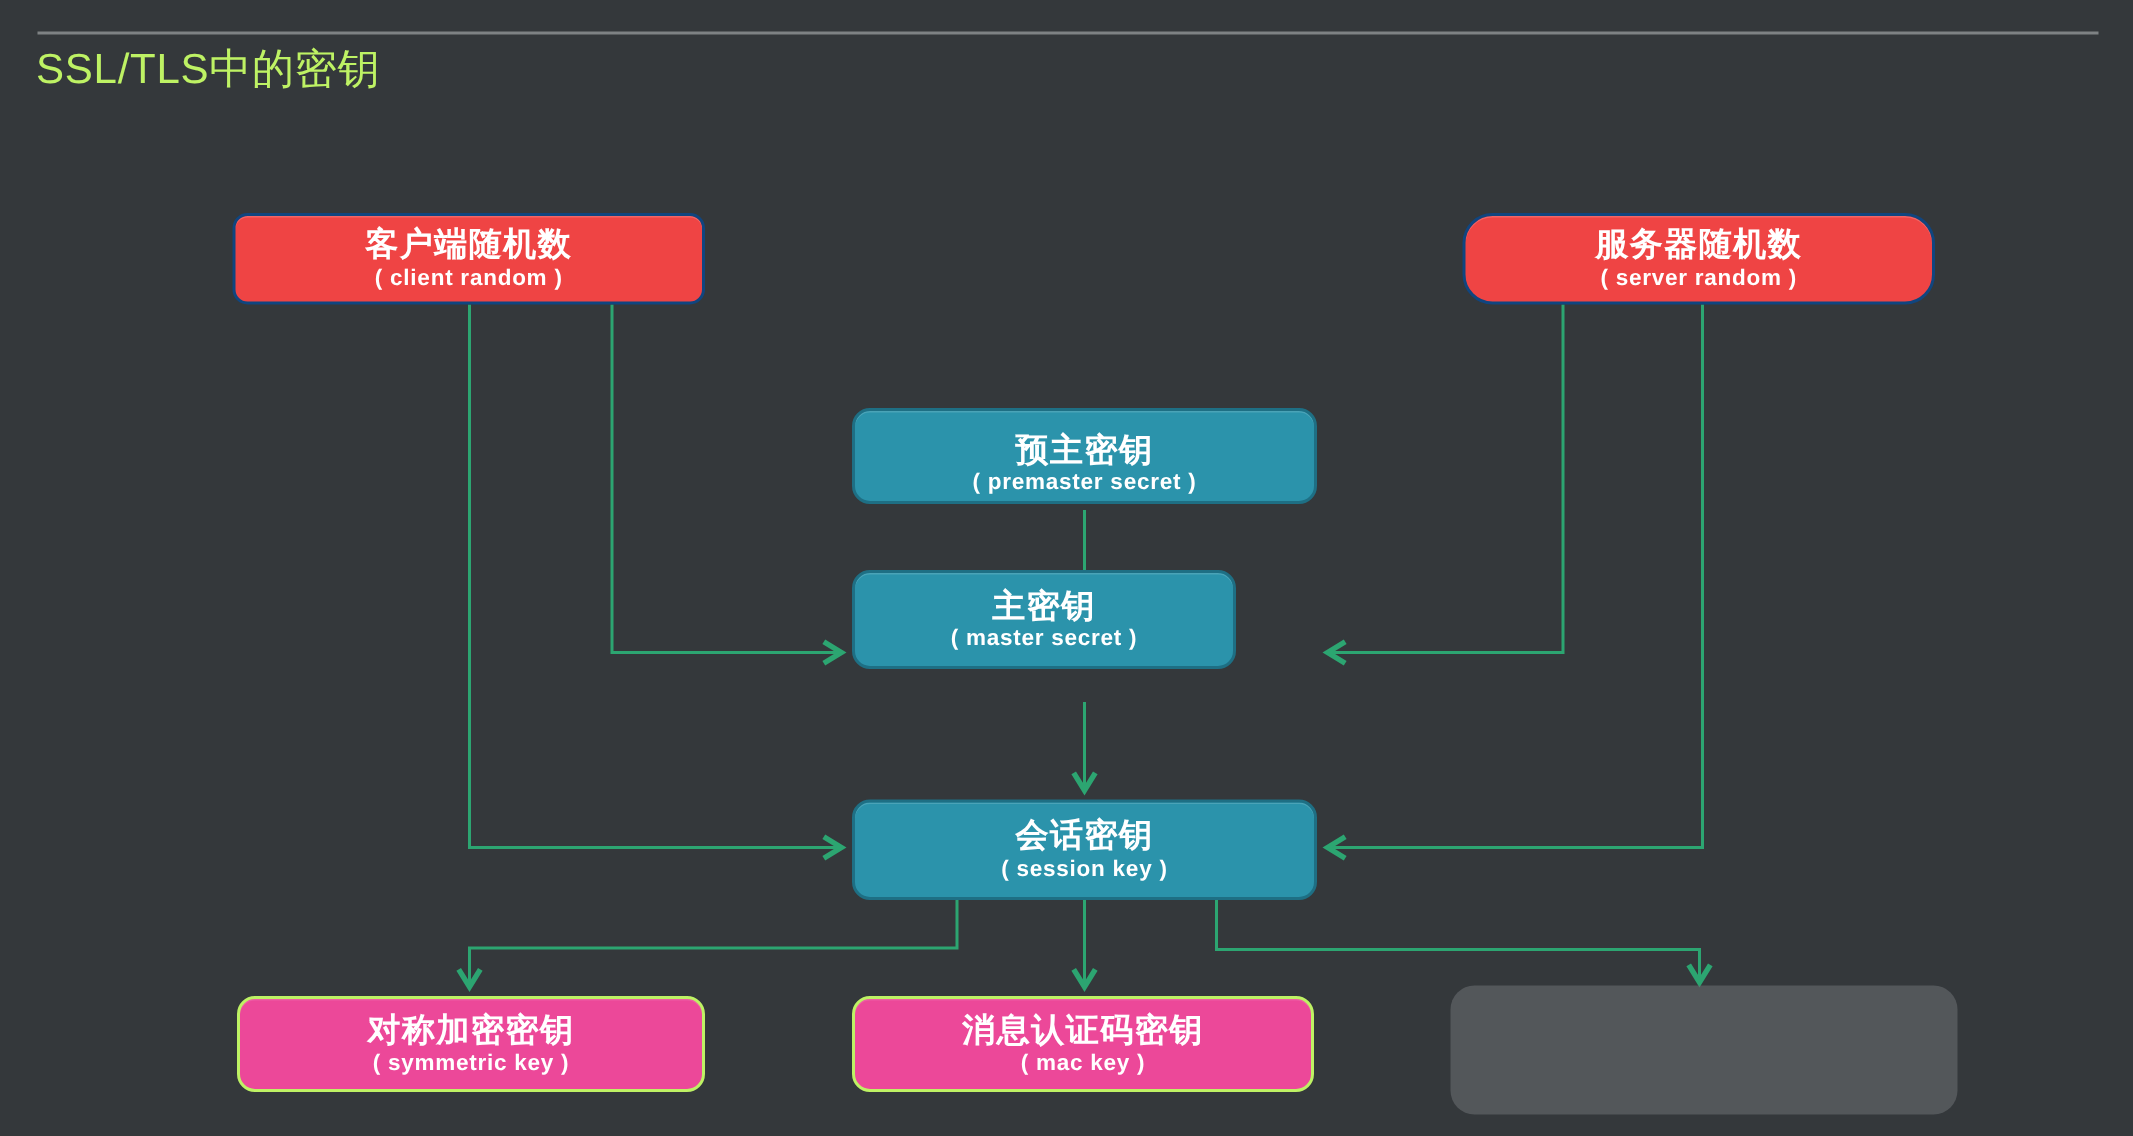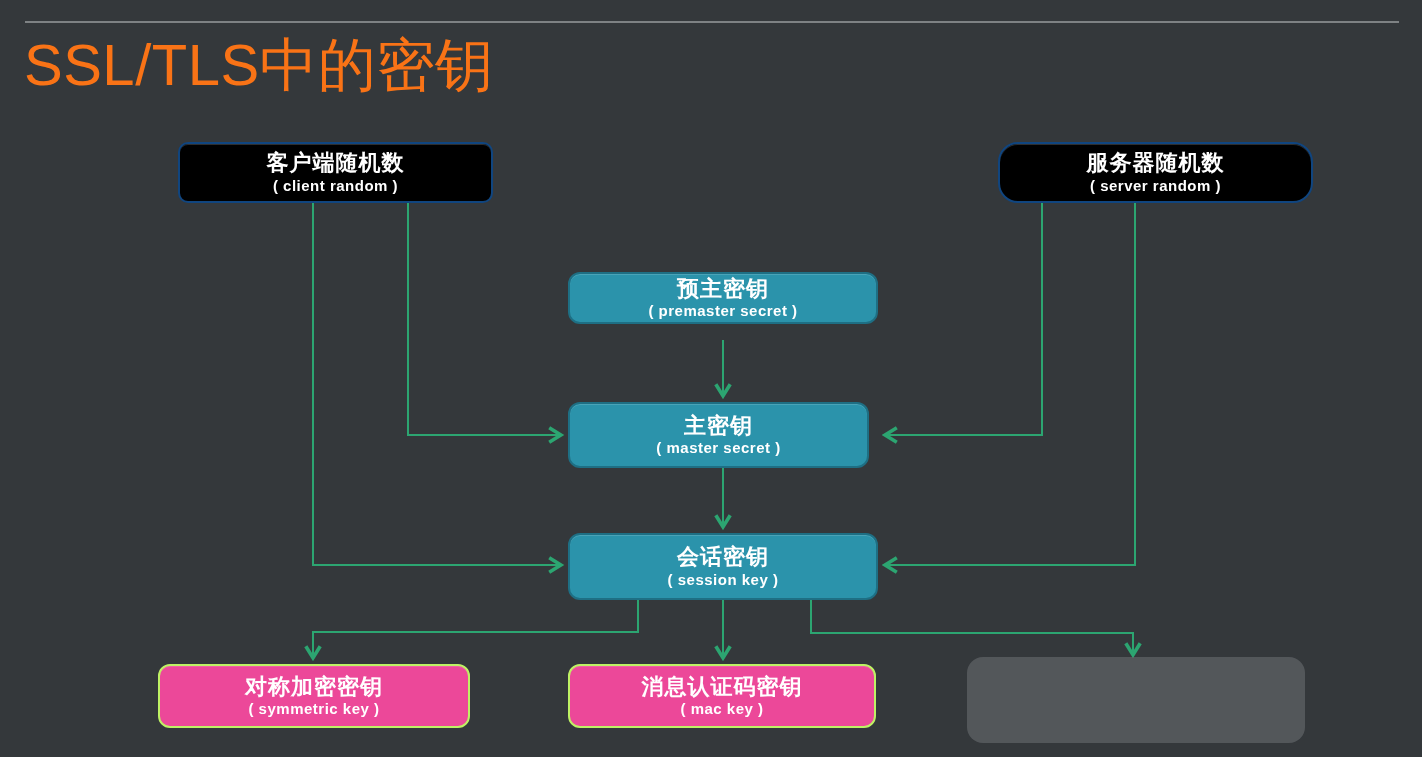--- a/index.html
+++ b/index.html
@@ -21,24 +21,24 @@
     width: 1374px;
     height: 2px;
     background: #7e8284;
   }
 
   .page-title {
     position: absolute;
     left: 24px;
     top: 27px;
     margin: 0;
-    font-size: 58px;
+    font-size: 28px;
     font-weight: 500;
     letter-spacing: 0.5px;
-    color: #f97316;
+    color: #bef264;
     white-space: nowrap;
   }
 
   .connectors {
     position: absolute;
     inset: 0;
     width: 1422px;
     height: 757px;
   }
   .connectors path { fill: none; stroke: #2ca571; stroke-width: 2; }
@@ -51,44 +51,43 @@
     justify-content: center;
     text-align: center;
     color: #ffffff;
     line-height: 1.25;
     padding: 2px 6px;
   }
   .node .zh { font-size: 22px; font-weight: bold; letter-spacing: 1px; }
   .node .en { font-size: 15px; font-weight: bold; letter-spacing: 0.5px; }
 
   .node-blue {
-    background: #000000;
+    background: #ef4444;
     border: 2px solid #10457f;
     border-radius: 10px;
     box-shadow: inset 0 1px 0 rgba(255,255,255,0.18);
-    margin-left: 23px;
   }
   .node-teal {
     background: #2b93ab;
     border: 2px solid #1e6f84;
     border-radius: 12px;
     box-shadow: inset 0 1px 0 rgba(255,255,255,0.15);
   }
   .node-green {
     background: #ec4899;
     border: 2px solid #bef264;
     border-radius: 12px;
     box-shadow: inset 0 1px 0 rgba(255,255,255,0.12);
   }
 
   
   .n-client    { left: 155px; top: 142px; width: 315px; height: 61px; }
   .n-server    { left: 975px; top: 142px; width: 315px; height: 61px; border-radius: 20px; }
-  .n-premaster { left: 568px; top: 272px; width: 310px; height: 52px; }
-  .n-master    { left: 568px; top: 402px; width: 301px; height: 66px; }
+  .n-premaster { left: 568px; top: 272px; width: 310px; height: 64px; justify-content: flex-end; }
+  .n-master    { left: 568px; top: 380px; width: 256px; height: 66px; }
   .n-session   { left: 568px; top: 533px; width: 310px; height: 67px; }
   .n-symmetric { left: 158px; top: 664px; width: 312px; height: 64px; }
   .n-mac       { left: 568px; top: 664px; width: 308px; height: 64px; }
 
   
   .iv-backdrop {
     position: absolute;
     left: 967px; top: 657px;
     width: 338px; height: 86px;
     background: #6d7174;

